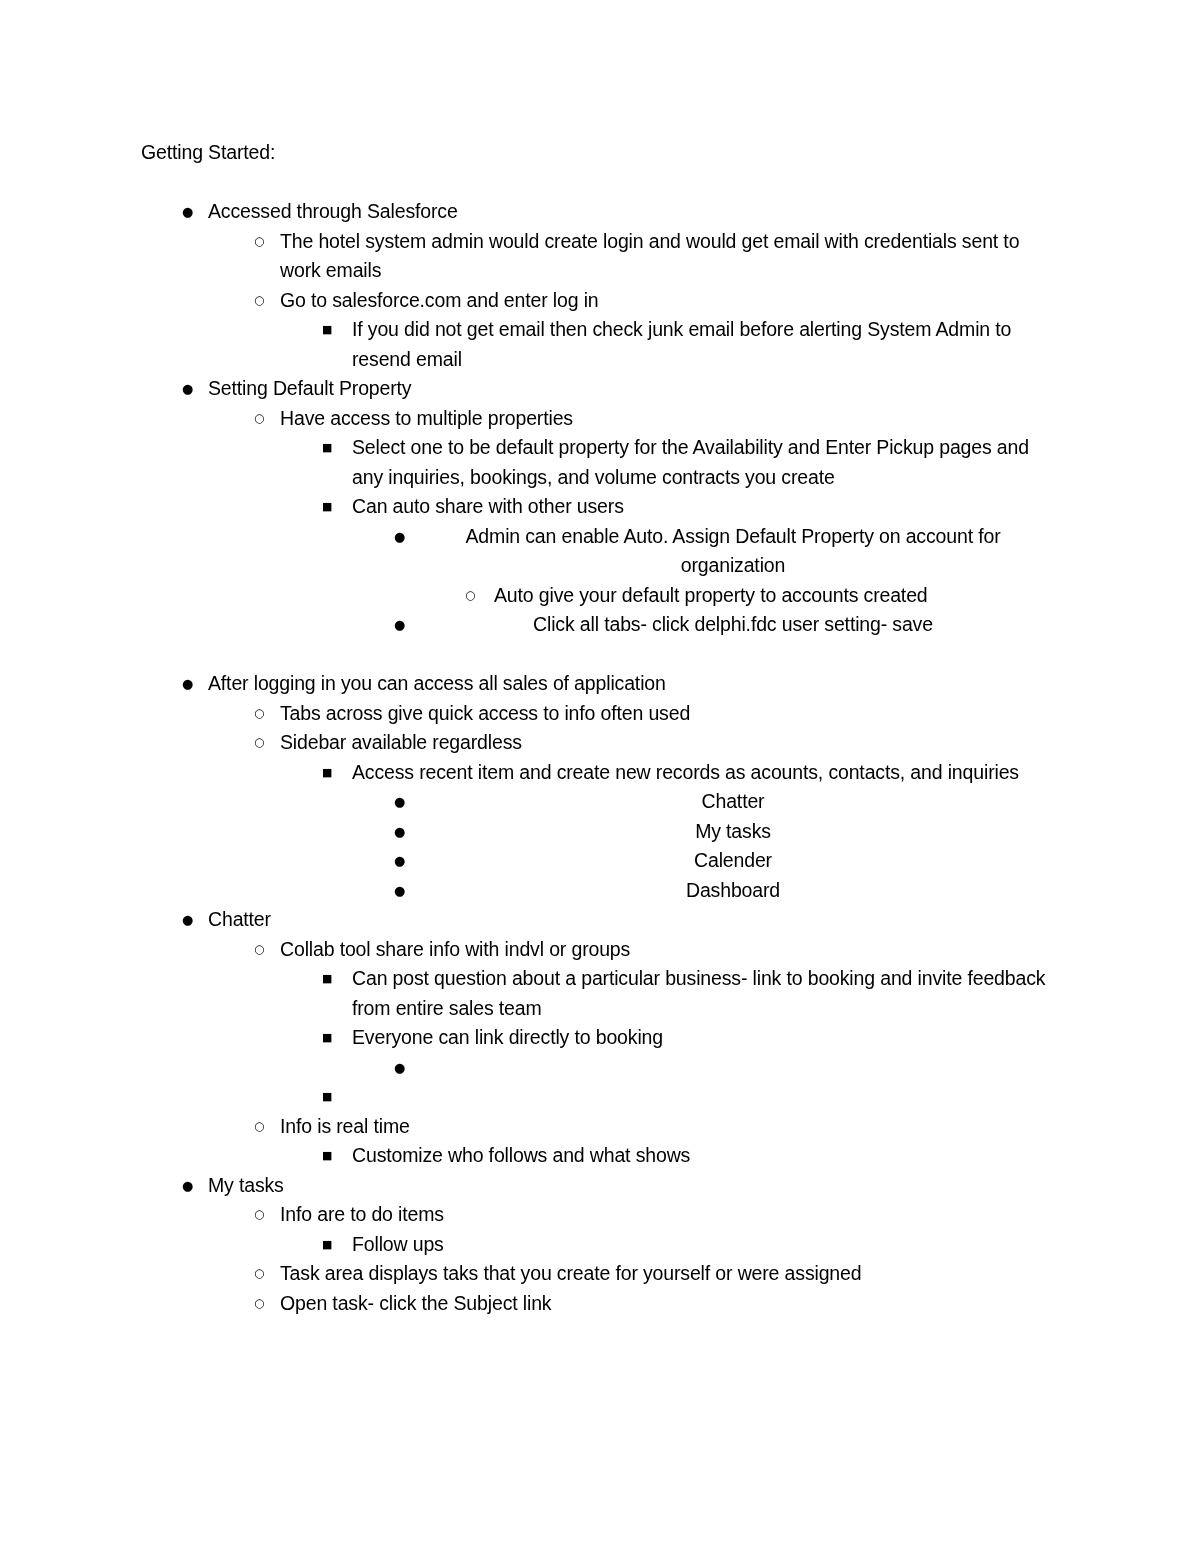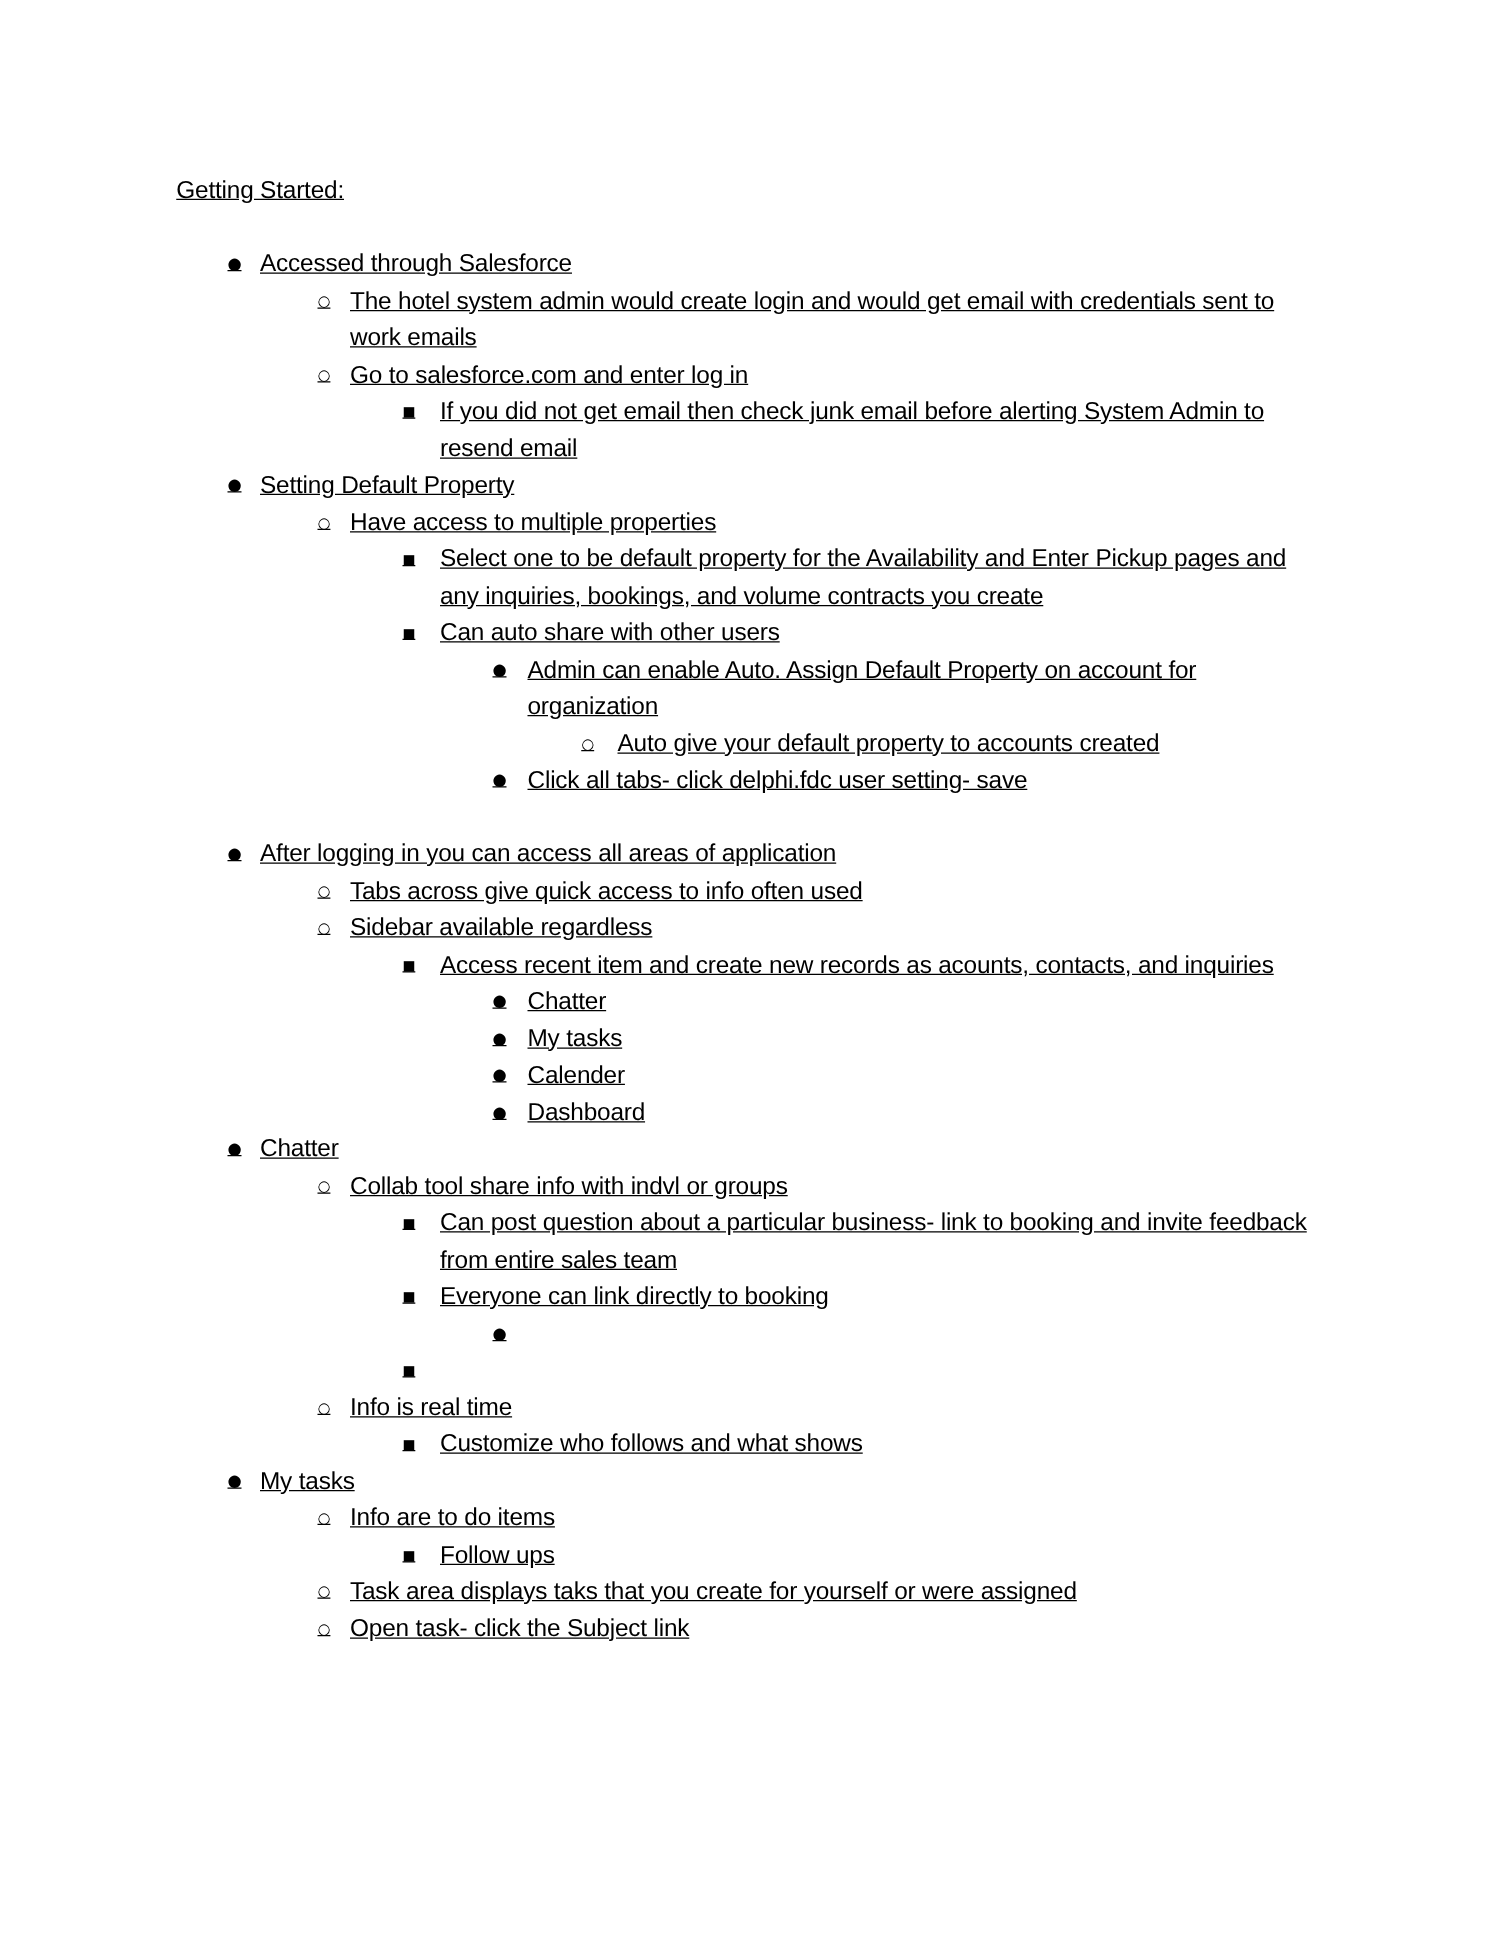--- a/index.html
+++ b/index.html
@@ -17,21 +17,20 @@
     height: 1553px;
     background: #ffffff;
     overflow: hidden;
     box-sizing: border-box;
   }
   .doc-body {
     position: absolute;
     left: 141px;
     top: 138px;
     width: 905px;
-    text-decoration: underline;
   }
 
   
   .heading {
     font-size: 19.5px;
     line-height: 29.5px;
     letter-spacing: -0.15px;
     margin: 0;
     padding: 0;
     white-space: nowrap;
@@ -71,21 +70,21 @@
   .lvl2 .txt { max-width: 766px; }
 
   
   .lvl3 { padding-left: 181px; }
   .lvl3 .marker { width: 30px; }
   .lvl3 .txt { max-width: 694px; }
 
   
   .lvl4 { padding-left: 253px; }
   .lvl4 .marker { width: 28px; }
-  .lvl4 .txt { max-width: 622px; }
+  .lvl4 .txt { max-width: 622px; text-align: center; }
 
   
   .lvl5 { padding-left: 324px; }
   .lvl5 .marker { width: 29px; }
   .lvl5 .txt { max-width: 552px; }
 
   
   .m-disc   { font-size: 13px; line-height: 29.5px; }
   .m-circle { font-size: 12px; line-height: 29.5px; }
   .m-square { font-size: 11px; line-height: 29.5px; }
@@ -137,21 +136,21 @@
         <span class="marker m-circle">○</span>
         <span class="txt">Auto give your default property to accounts created</span>
       </div>
       <div class="li lvl4">
         <span class="marker m-disc">●</span>
         <span class="txt">Click all tabs- click delphi.fdc user setting- save</span>
       </div>
       <div class="spacer"></div>
       <div class="li lvl1">
         <span class="marker m-disc">●</span>
-        <span class="txt">After logging in you can access all areas of application</span>
+        <span class="txt">After logging in you can access all sales of application</span>
       </div>
       <div class="li lvl2">
         <span class="marker m-circle">○</span>
         <span class="txt">Tabs across give quick access to info often used</span>
       </div>
       <div class="li lvl2">
         <span class="marker m-circle">○</span>
         <span class="txt">Sidebar available regardless</span>
       </div>
       <div class="li lvl3">

